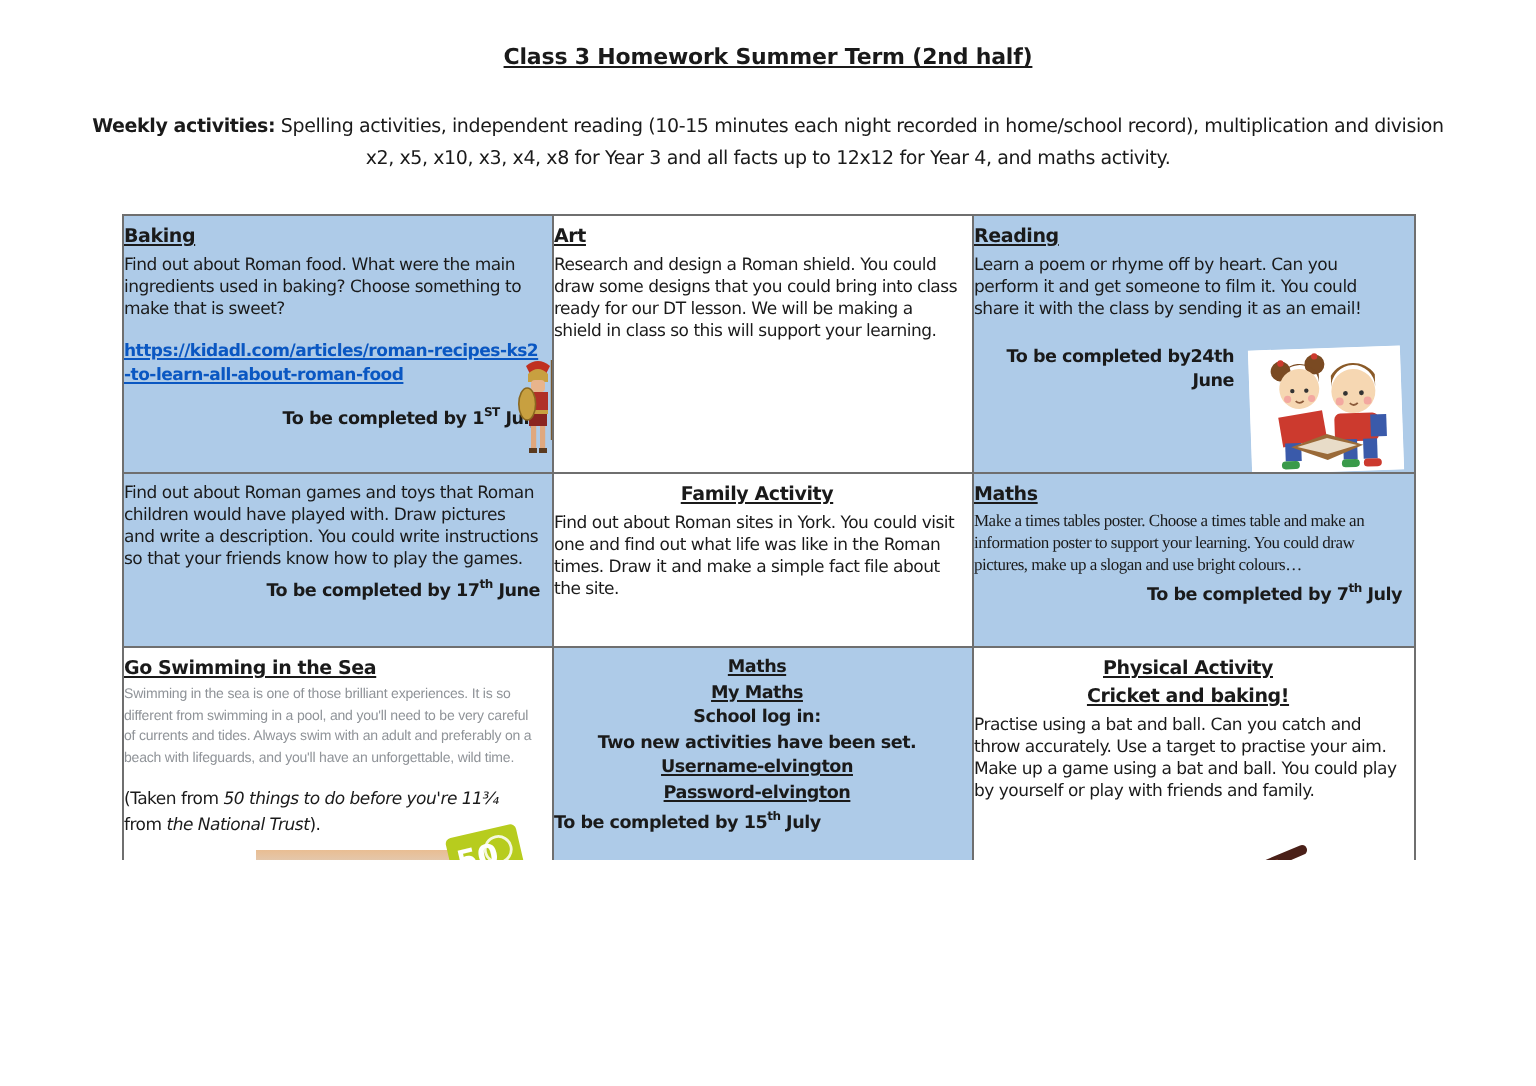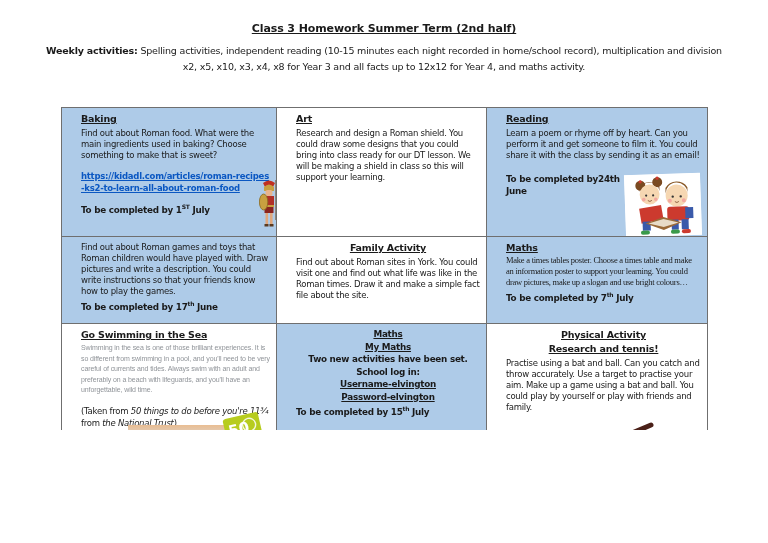--- a/index.html
+++ b/index.html
@@ -4,35 +4,35 @@
 <style>
   html,body { margin:0; padding:0; background:#ffffff; }
   .page { position:relative; width:768px; height:430px; background:#ffffff; overflow:hidden;
           font-family:"DejaVu Sans", sans-serif; color:#1a1a1a; }
 
   
   .header { position:absolute; top:22px; left:20px; width:728px; text-align:center; }
   .doc-title { font-size:11px; font-weight:bold; text-decoration:underline; letter-spacing:-0.1px; }
   .wline { font-size:9.5px; line-height:13.5px; letter-spacing:-0.2px; margin-top:2px; }
   .wline b { letter-spacing:-0.2px; }
-  .wline.first { margin-top:9px; }
+  .wline.first { margin-top:22px; }
 
   
   .grid { position:absolute; left:61px; top:107px;
           display:grid; grid-template-columns:215px 210px 220px; grid-template-rows:129px 87px 143px;
           border:1.5px solid #6f6f6f; }
-  .cell { position:relative; box-sizing:border-box; padding:4px 6px 4px 19px; overflow:hidden;
+  .cell { position:relative; box-sizing:border-box; padding:4px 6px 4px 0; overflow:hidden;
           border-right:1.5px solid #6f6f6f; border-bottom:1.5px solid #6f6f6f; background:#ffffff; }
   .cell.lc { border-right:none; }
   .cell.lr { border-bottom:none; }
   .blue { background:#aecbe8; }
 
   .ctitle { font-size:9.5px; font-weight:bold; text-decoration:underline; letter-spacing:-0.2px; line-height:13px; }
   .cbody  { font-size:8.5px; letter-spacing:-0.25px; line-height:11px; margin-top:3px; }
-  .cdue   { font-size:8.8px; font-weight:bold; letter-spacing:-0.25px; line-height:12px; margin-top:7px; }
+  .cdue   { font-size:8.8px; font-weight:bold; letter-spacing:-0.25px; line-height:12px; margin-top:7px;text-align:right; }
   sup { font-size:6px; }
   .center { text-align:center; }
   .left { text-align:left; }
 
   .kidadl-link { display:block; color:#0a57c2; font-weight:bold; text-decoration:underline;
           word-break:break-all; font-size:8.5px; line-height:12px; letter-spacing:-0.25px; margin-top:9px; }
 
   .gray-body { font-family:"Liberation Sans", sans-serif; color:#8f9398; font-size:7px;
           letter-spacing:-0.1px; line-height:10.5px; margin-top:2px; }
   .taken { font-size:8.5px; letter-spacing:-0.25px; line-height:12.5px; margin-top:9px; }
@@ -176,30 +176,30 @@
           <rect x="8" y="23" width="22" height="1.5" fill="#ffffff" opacity="0.8"></rect>
           <rect x="8" y="26" width="18" height="1.5" fill="#ffffff" opacity="0.8"></rect>
           <text x="17" y="43" text-anchor="middle" font-size="13" font-weight="bold" fill="#ffffff" font-family="DejaVu Sans, sans-serif">11¾</text>
         </svg>
       </div>
     </div>
 
     <div class="cell blue lr center">
       <div class="mline u">Maths</div>
       <div class="mline u">My Maths</div>
+      <div class="mline">School log in:</div>
       <div class="mline">Two new activities have been set.</div>
-      <div class="mline">School log in:</div>
       <div class="mline u">Username-elvington</div>
       <div class="mline u">Password-elvington</div>
       <div class="mline left"><span>To be completed by 15</span><sup>th</sup><span> July</span></div>
     </div>
 
     <div class="cell lc lr">
       <div class="ctitle center">Physical Activity</div>
-      <div class="ctitle center" style="margin-top:1px;">Research and tennis!</div>
+      <div class="ctitle center" style="margin-top:1px;">Cricket and baking!</div>
       <div class="cbody">Practise using a bat and ball. Can you catch and throw accurately. Use a target to practise your aim. Make up a game using a bat and ball. You could play by yourself or play with friends and family.</div>
       <div class="img bat-img">
         <svg viewBox="0 0 100 40">
           <path d="M5,31 L52,15 Q60,12 65,14 L67,19 Q63,23 54,24 L10,37 Q4,37 5,31 Z" fill="#ddc6a0" stroke="#a98e66" stroke-width="0.8"></path>
           <path d="M9,31.5 L56,16.5" stroke="#d03a2a" stroke-width="2" fill="none"></path>
           <path d="M8,34 L52,20" stroke="#b89a72" stroke-width="0.8" fill="none"></path>
           <path d="M66,16 L92,5" stroke="#4a2018" stroke-width="5" stroke-linecap="round"></path>
           <path d="M68,15 L80,10" stroke="#7a3a2a" stroke-width="1.2"></path>
         </svg>
       </div>

